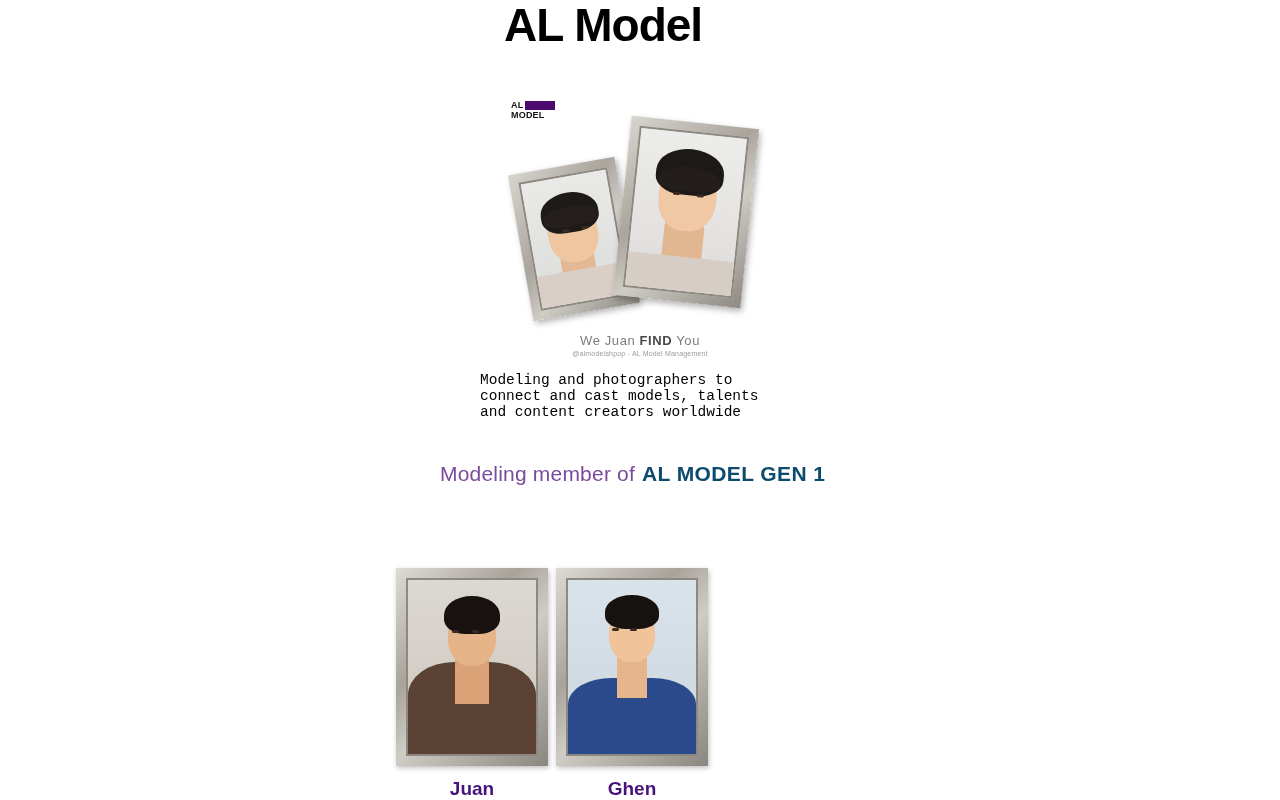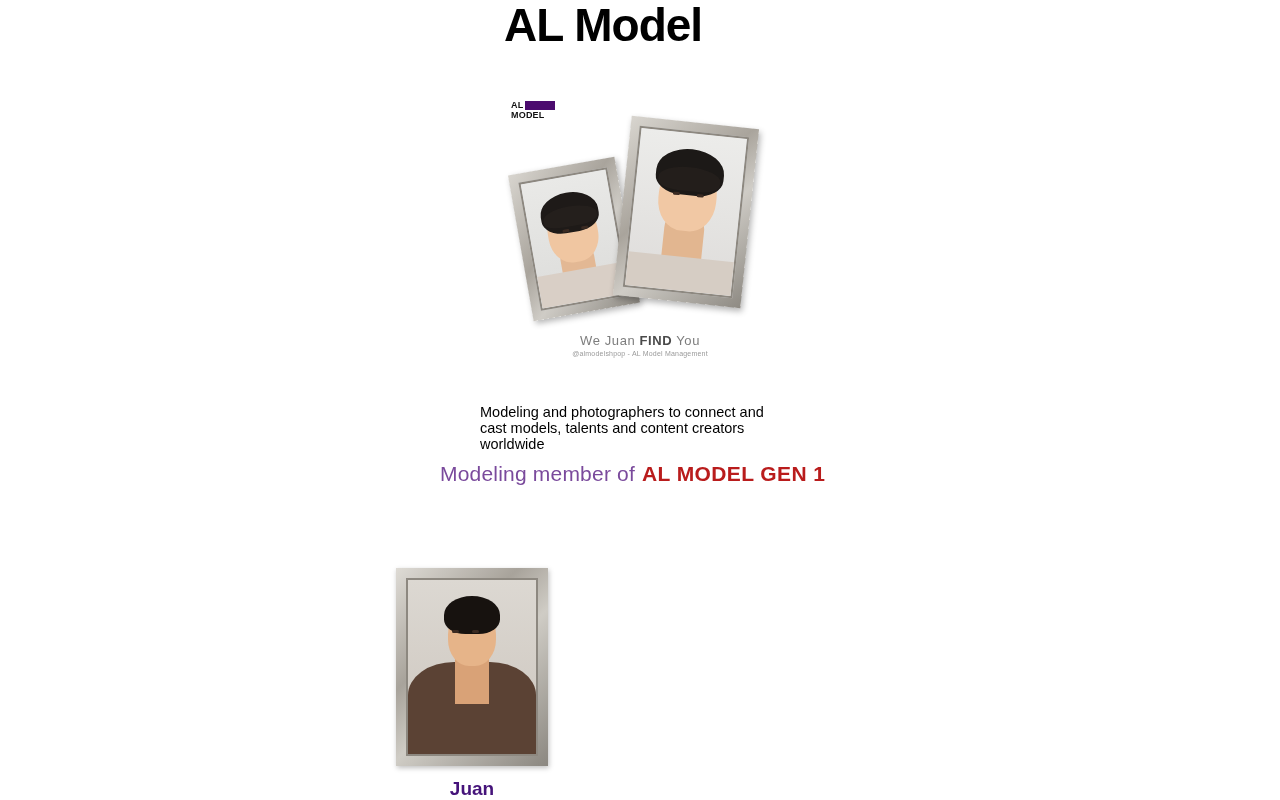--- a/index.html
+++ b/index.html
@@ -141,44 +141,45 @@
     text-align: center;
     font-size: 7px;
     color: #9a9a9a;
     letter-spacing: 0.2px;
   }
 
   
   .bodycopy {
     position: absolute;
     left: 480px;
-    top: 404px;
+    top: 372px;
     width: 300px;
     font-size: 14.5px;
     line-height: 16px;
     color: #000;
+    font-family: Liberation Mono, monospace;
   }
 
   
   .official {
     position: absolute;
     left: 440px;
     top: 462px;
     width: 420px;
     white-space: nowrap;
   }
   .official .of-label {
     font-size: 21px;
     color: #7a4a9c;
     letter-spacing: 0.2px;
   }
   .official .of-gen {
     font-size: 21px;
     font-weight: bold;
-    color: #b91c1c;
+    color: #0c4a6e;
     letter-spacing: 0.4px;
     margin-left: 7px;
   }
 
   
   .members {
     position: absolute;
     left: 396px;
     top: 568px;
     width: 490px;
@@ -279,14 +280,30 @@
           <div class="hair" style="width:56px;height:38px;top:16px;background:#17120f;"></div>
           <div class="eye" style="left:44px;top:50px;"></div>
           <div class="eye" style="left:64px;top:50px;"></div>
         </div>
       </div>
     </div>
     <div class="m-name">Juan</div>
   </div>
 
 
+  <div class="member">
+    <div class="m-frame">
+      <div class="inner">
+        <div class="portrait">
+          <div class="bg" style="background:linear-gradient(180deg,#dbe3ea 0%,#c9d5df 100%);"></div>
+          <div class="shirt" style="height:76px;background:#2b4a8c;border-radius:34% 34% 0 0;"></div>
+          <div class="neck" style="width:30px;height:50px;top:68px;background:#e6b58c;"></div>
+          <div class="head" style="width:46px;height:58px;top:24px;background:#f0c39b;"></div>
+          <div class="hair" style="width:54px;height:34px;top:15px;background:#16120f;"></div>
+          <div class="eye" style="left:44px;top:48px;"></div>
+          <div class="eye" style="left:62px;top:48px;"></div>
+        </div>
+      </div>
+    </div>
+    <div class="m-name">Ghen</div>
+  </div>
 
 </div>
 
 </body></html>

